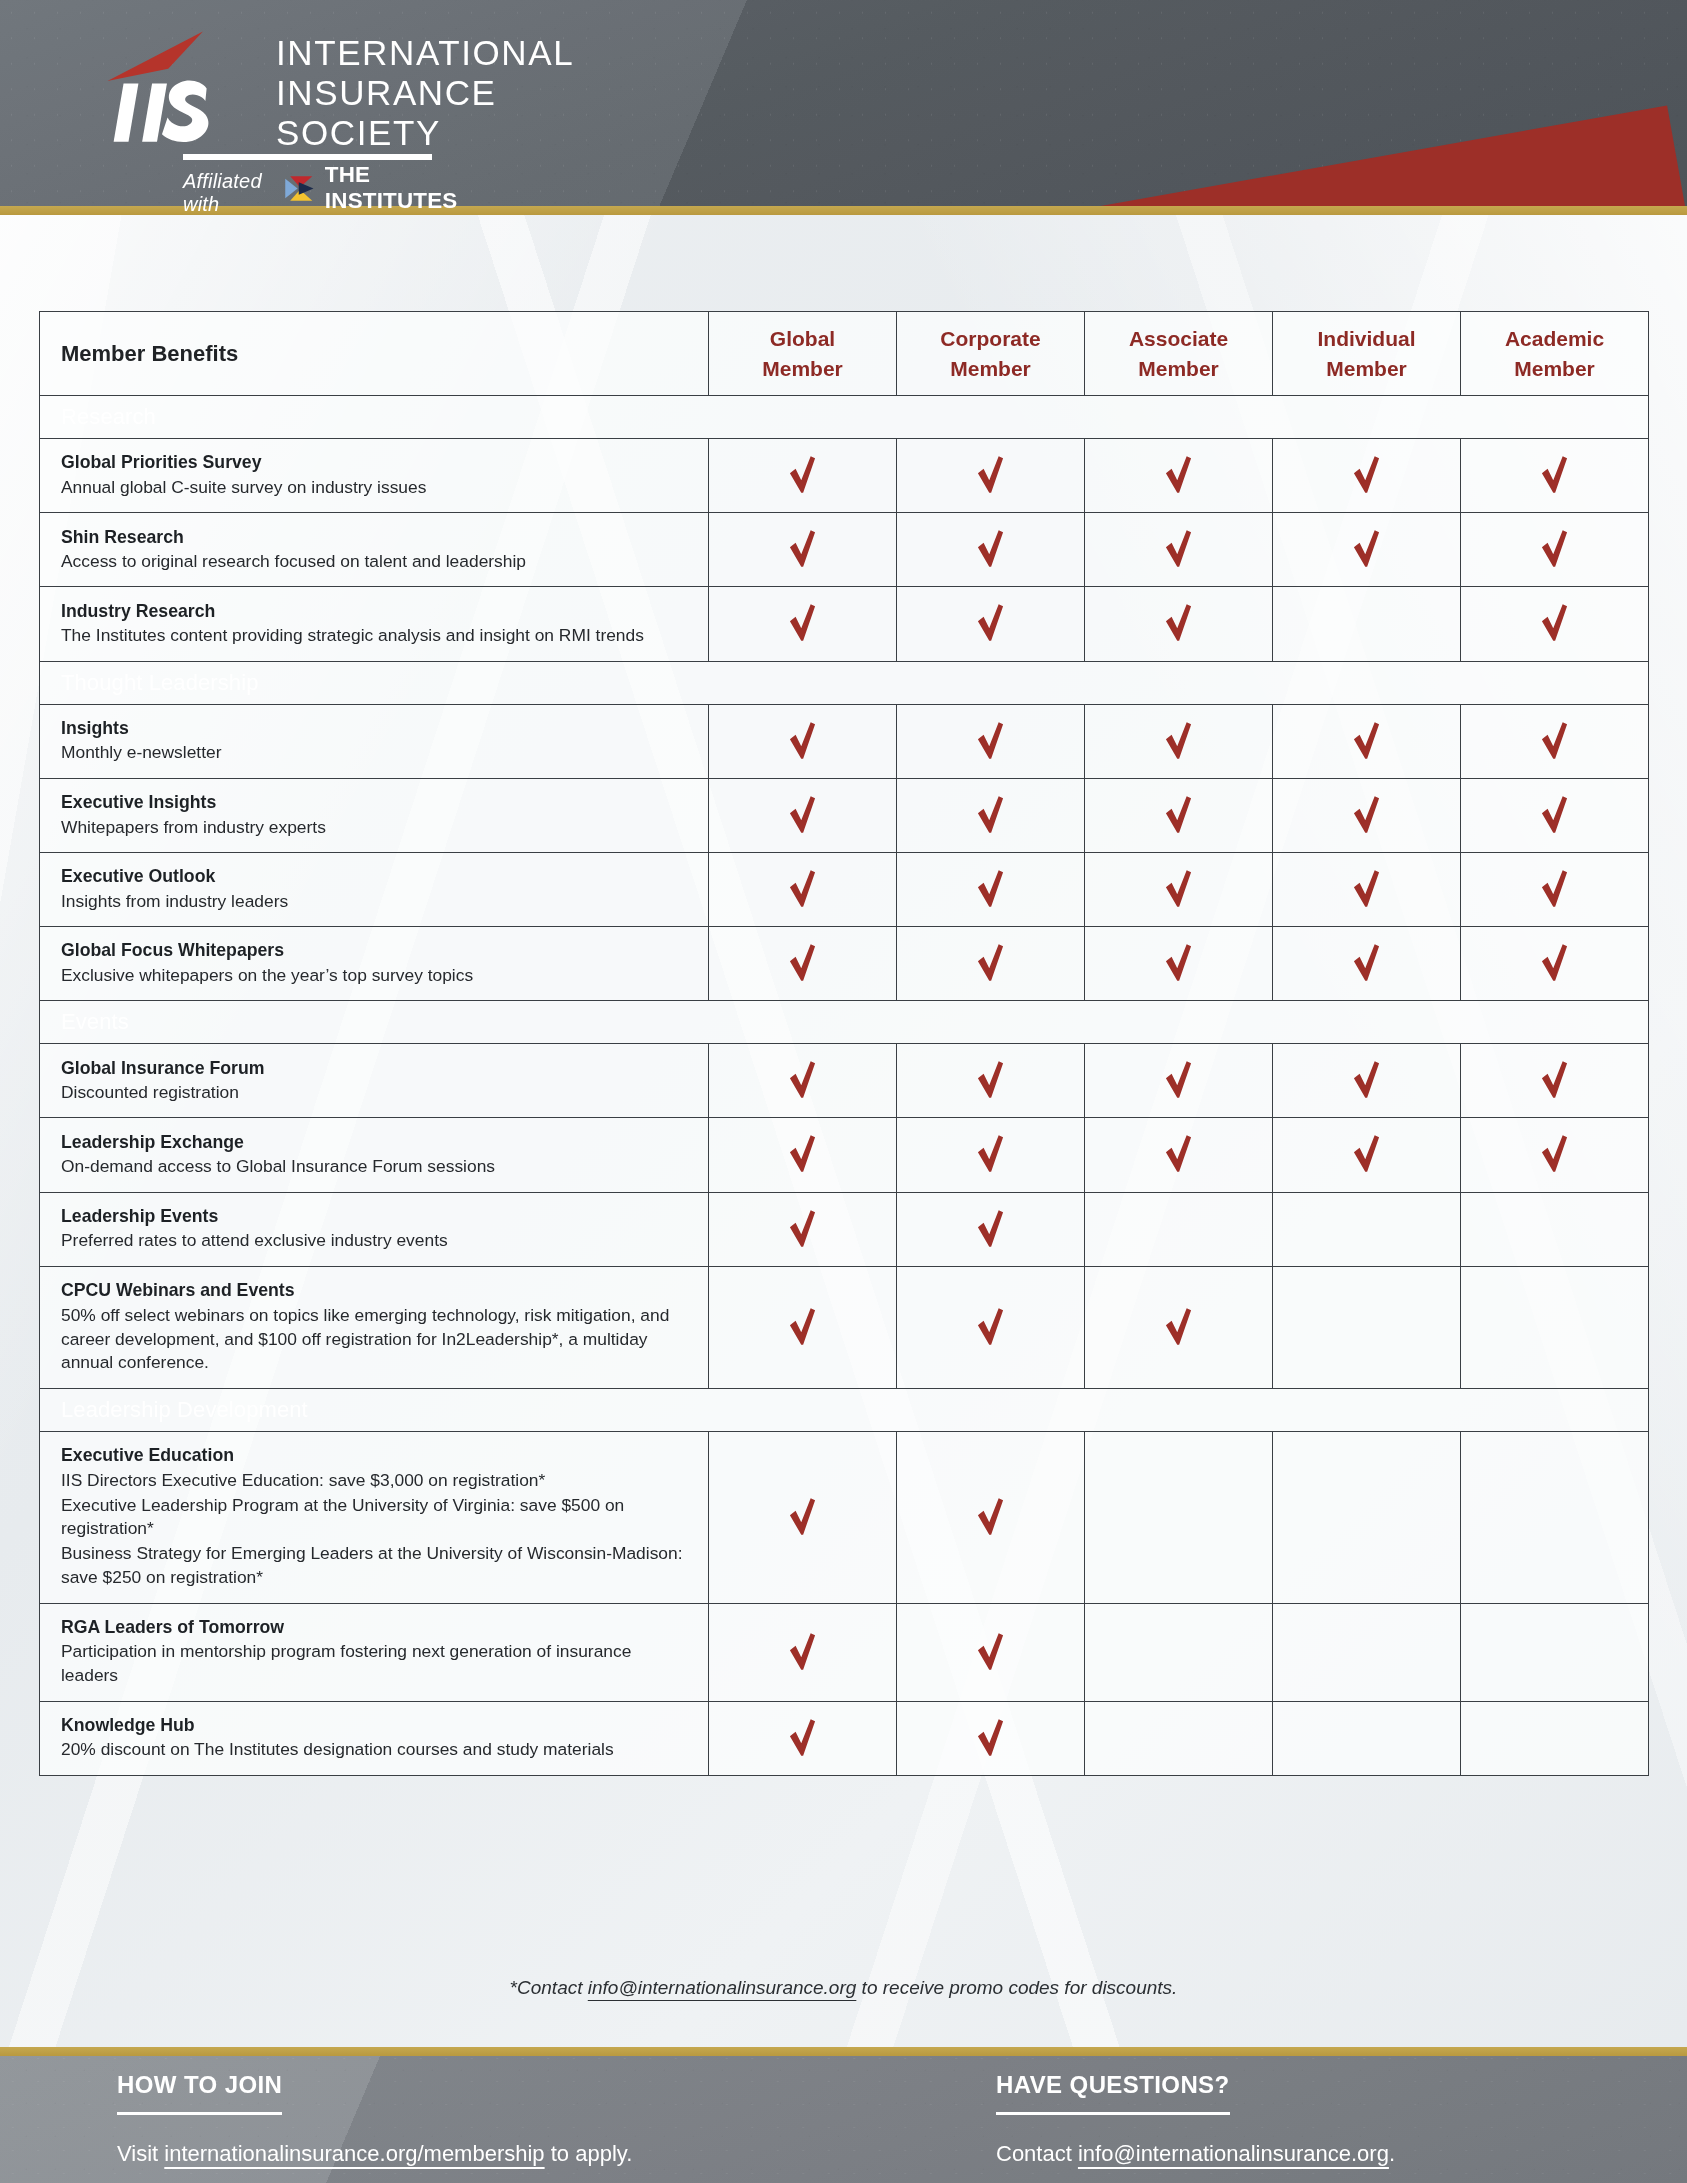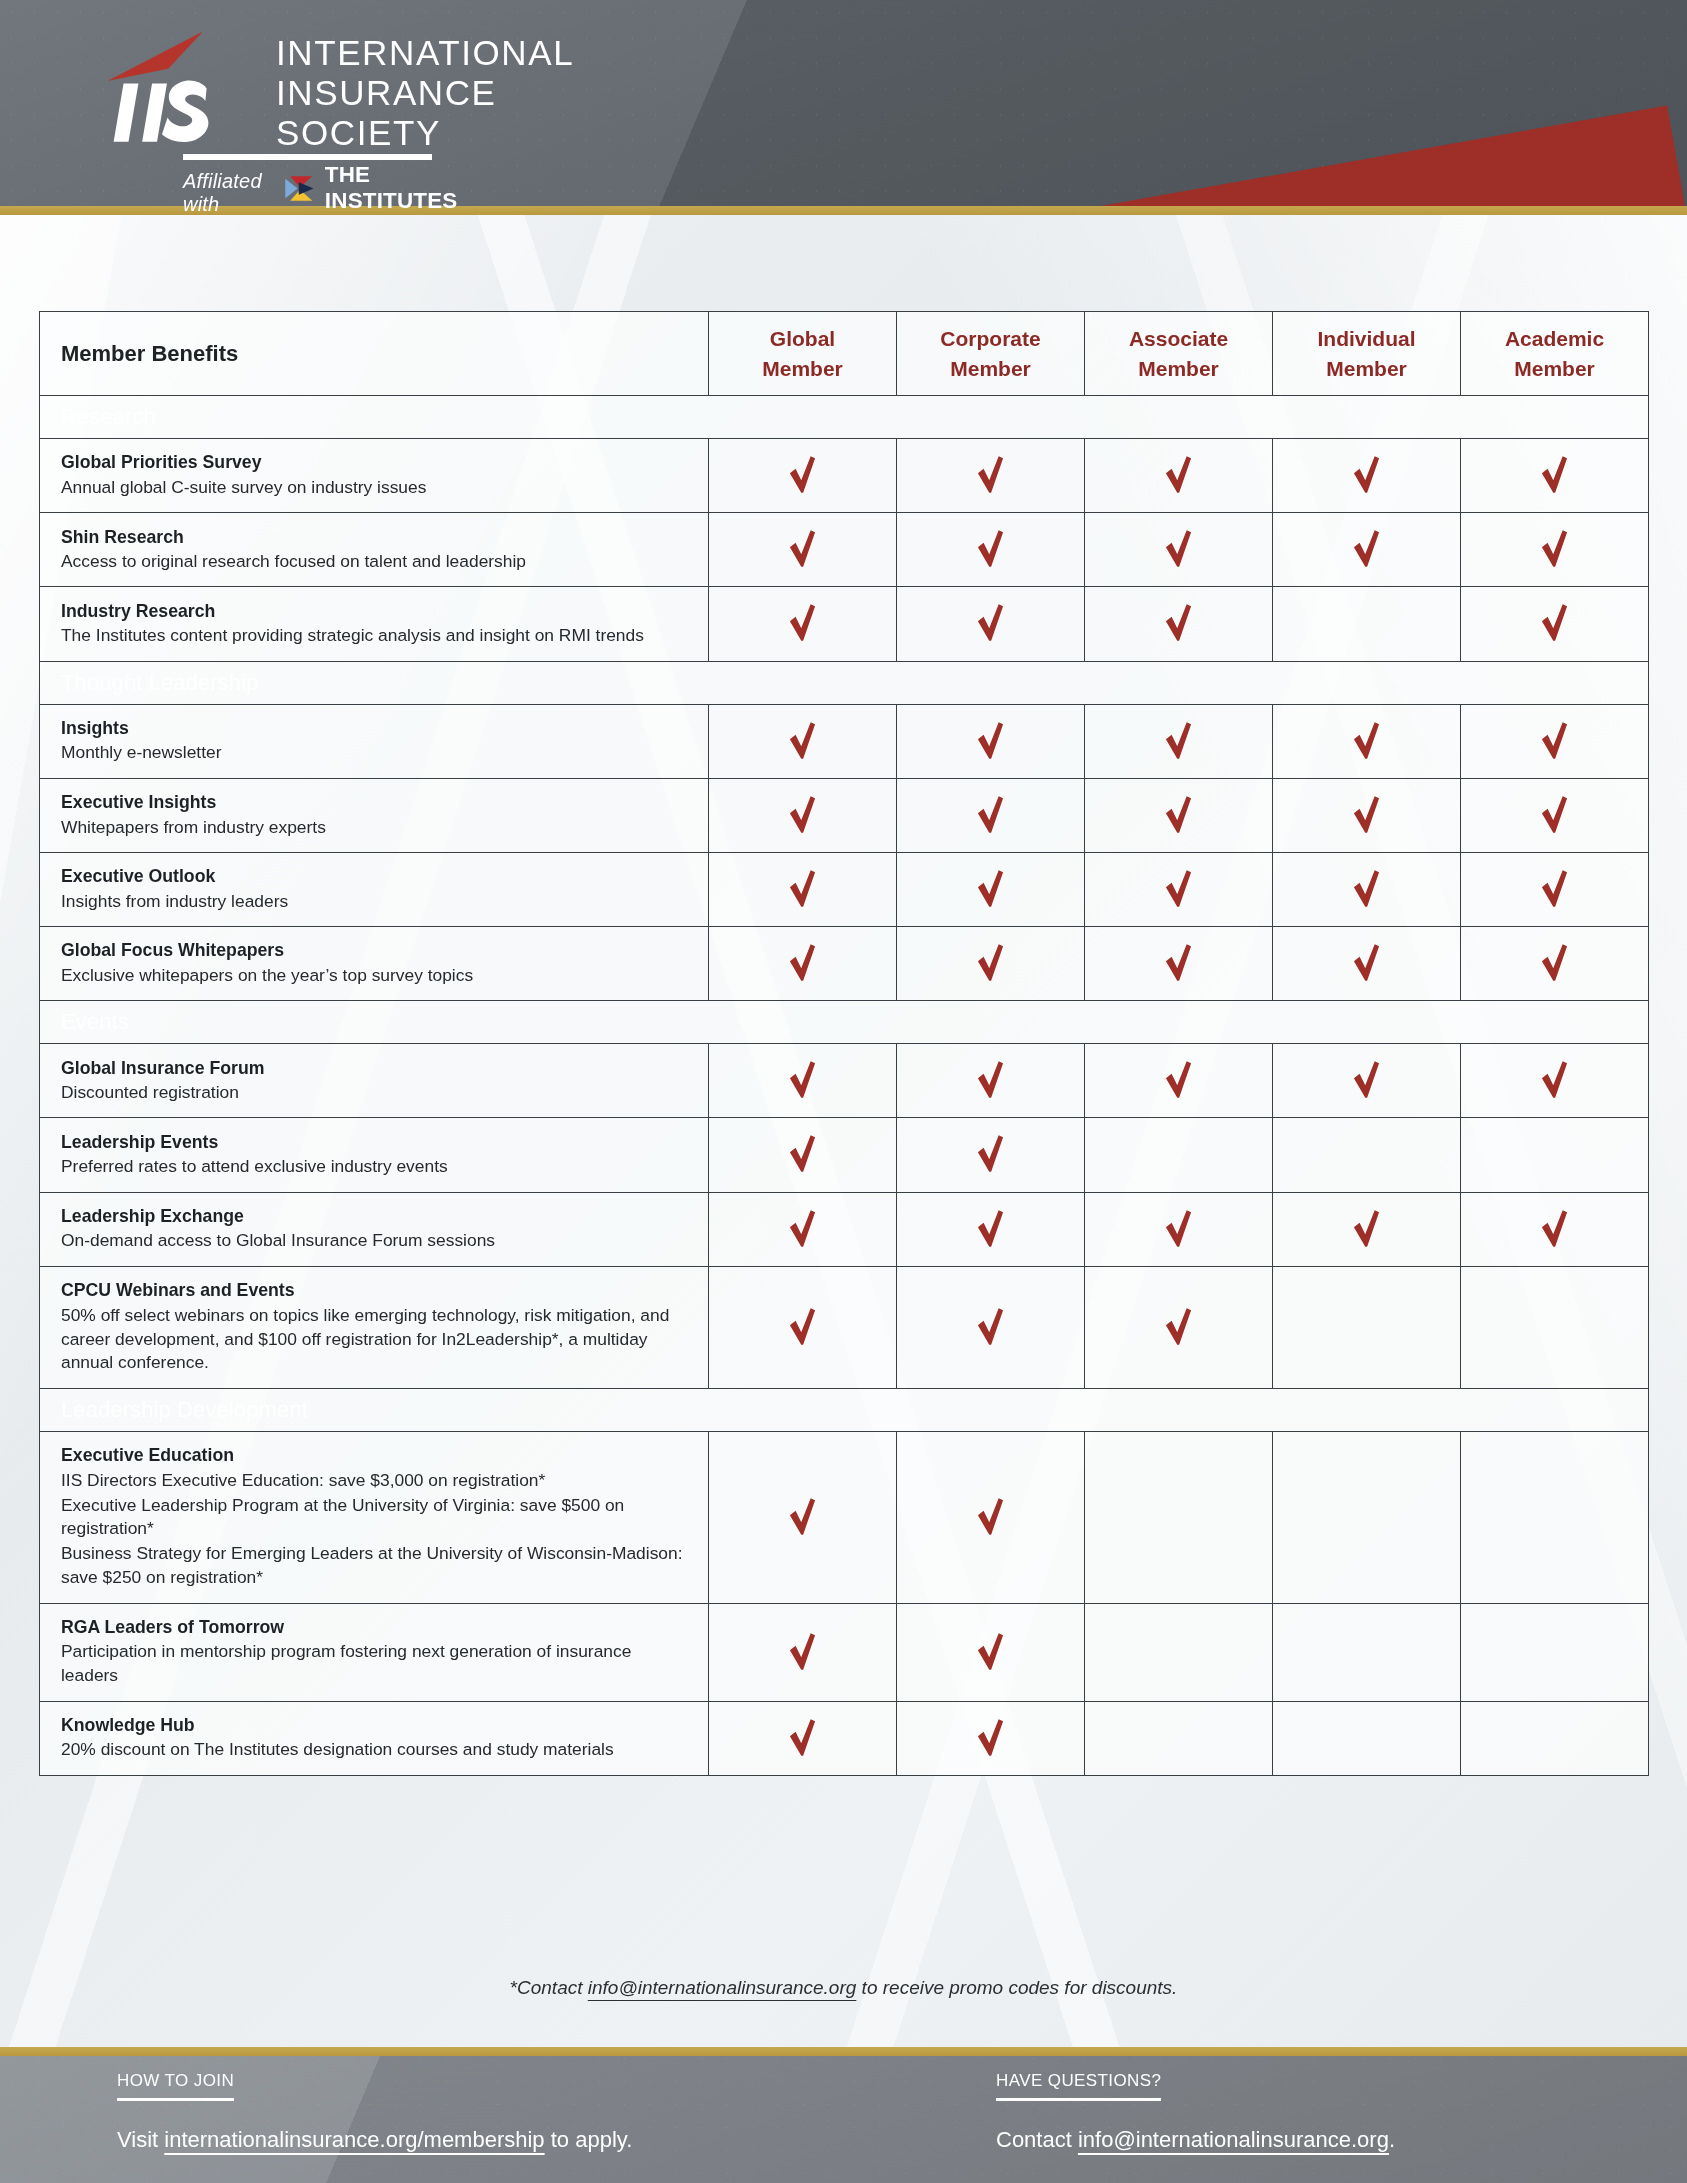--- a/index.html
+++ b/index.html
@@ -229,24 +229,24 @@
     position: absolute;
     left: 0; right: 0; top: 0;
     height: 8.7px;
     background: linear-gradient(180deg, #c5a84f 0%, #b9993f 100%);
   }
   .foot-col { position: absolute; top: 23.6px; }
   .foot-col.join  { left: 117px; }
   .foot-col.quest { left: 996px; }
   .foot-head {
     color: #ffffff;
-    font-size: 17px;
-    font-weight: 400;
+    font-size: 24px;
+    font-weight: 700;
     letter-spacing: 0.4px;
-    padding-bottom: 7px;
+    padding-bottom: 13px;
     border-bottom: 3.1px solid #ffffff;
     display: inline-block;
   }
   .foot-body {
     margin-top: 26px;
     color: #ffffff;
     font-size: 22px;
     font-weight: 400;
   }
   .foot-body .ul { text-decoration: underline; text-underline-offset: 6.2px; }
@@ -514,53 +514,53 @@
                 </svg></span></td>
             <td class="check-cell"><span><svg class="check-mark" viewBox="0 0 46 62" aria-hidden="true">
                   <polygon points="3,29 12,22 21,40 36,2 43,5 24,60 21,60" fill="#9d2f28"></polygon>
                 </svg></span></td>
             <td class="check-cell"><span><svg class="check-mark" viewBox="0 0 46 62" aria-hidden="true">
                   <polygon points="3,29 12,22 21,40 36,2 43,5 24,60 21,60" fill="#9d2f28"></polygon>
                 </svg></span></td>
           </tr>
           <tr>
             <td class="benefit">
+              <div class="b-title">Leadership Exchange</div>
+              <div class="b-desc">On-demand access to Global Insurance Forum sessions</div>
+            </td>
+            <td class="check-cell"><span><svg class="check-mark" viewBox="0 0 46 62" aria-hidden="true">
+                  <polygon points="3,29 12,22 21,40 36,2 43,5 24,60 21,60" fill="#9d2f28"></polygon>
+                </svg></span></td>
+            <td class="check-cell"><span><svg class="check-mark" viewBox="0 0 46 62" aria-hidden="true">
+                  <polygon points="3,29 12,22 21,40 36,2 43,5 24,60 21,60" fill="#9d2f28"></polygon>
+                </svg></span></td>
+            <td class="check-cell"><span><svg class="check-mark" viewBox="0 0 46 62" aria-hidden="true">
+                  <polygon points="3,29 12,22 21,40 36,2 43,5 24,60 21,60" fill="#9d2f28"></polygon>
+                </svg></span></td>
+            <td class="check-cell"><span><svg class="check-mark" viewBox="0 0 46 62" aria-hidden="true">
+                  <polygon points="3,29 12,22 21,40 36,2 43,5 24,60 21,60" fill="#9d2f28"></polygon>
+                </svg></span></td>
+            <td class="check-cell"><span><svg class="check-mark" viewBox="0 0 46 62" aria-hidden="true">
+                  <polygon points="3,29 12,22 21,40 36,2 43,5 24,60 21,60" fill="#9d2f28"></polygon>
+                </svg></span></td>
+          </tr>
+          <tr>
+            <td class="benefit">
               <div class="b-title">Leadership Events</div>
               <div class="b-desc">Preferred rates to attend exclusive industry events</div>
             </td>
             <td class="check-cell"><span><svg class="check-mark" viewBox="0 0 46 62" aria-hidden="true">
                   <polygon points="3,29 12,22 21,40 36,2 43,5 24,60 21,60" fill="#9d2f28"></polygon>
                 </svg></span></td>
             <td class="check-cell"><span><svg class="check-mark" viewBox="0 0 46 62" aria-hidden="true">
                   <polygon points="3,29 12,22 21,40 36,2 43,5 24,60 21,60" fill="#9d2f28"></polygon>
                 </svg></span></td>
             <td class="check-cell"></td>
             <td class="check-cell"></td>
             <td class="check-cell"></td>
-          </tr>
-          <tr>
-            <td class="benefit">
-              <div class="b-title">Leadership Exchange</div>
-              <div class="b-desc">On-demand access to Global Insurance Forum sessions</div>
-            </td>
-            <td class="check-cell"><span><svg class="check-mark" viewBox="0 0 46 62" aria-hidden="true">
-                  <polygon points="3,29 12,22 21,40 36,2 43,5 24,60 21,60" fill="#9d2f28"></polygon>
-                </svg></span></td>
-            <td class="check-cell"><span><svg class="check-mark" viewBox="0 0 46 62" aria-hidden="true">
-                  <polygon points="3,29 12,22 21,40 36,2 43,5 24,60 21,60" fill="#9d2f28"></polygon>
-                </svg></span></td>
-            <td class="check-cell"><span><svg class="check-mark" viewBox="0 0 46 62" aria-hidden="true">
-                  <polygon points="3,29 12,22 21,40 36,2 43,5 24,60 21,60" fill="#9d2f28"></polygon>
-                </svg></span></td>
-            <td class="check-cell"><span><svg class="check-mark" viewBox="0 0 46 62" aria-hidden="true">
-                  <polygon points="3,29 12,22 21,40 36,2 43,5 24,60 21,60" fill="#9d2f28"></polygon>
-                </svg></span></td>
-            <td class="check-cell"><span><svg class="check-mark" viewBox="0 0 46 62" aria-hidden="true">
-                  <polygon points="3,29 12,22 21,40 36,2 43,5 24,60 21,60" fill="#9d2f28"></polygon>
-                </svg></span></td>
           </tr>
           <tr>
             <td class="benefit">
               <div class="b-title">CPCU Webinars and Events</div>
               <div class="b-desc">50% off select webinars on topics like emerging technology, risk mitigation, and career development, and $100 off registration for In2Leadership*, a multiday annual conference.</div>
             </td>
             <td class="check-cell"><span><svg class="check-mark" viewBox="0 0 46 62" aria-hidden="true">
                   <polygon points="3,29 12,22 21,40 36,2 43,5 24,60 21,60" fill="#9d2f28"></polygon>
                 </svg></span></td>
             <td class="check-cell"><span><svg class="check-mark" viewBox="0 0 46 62" aria-hidden="true">

